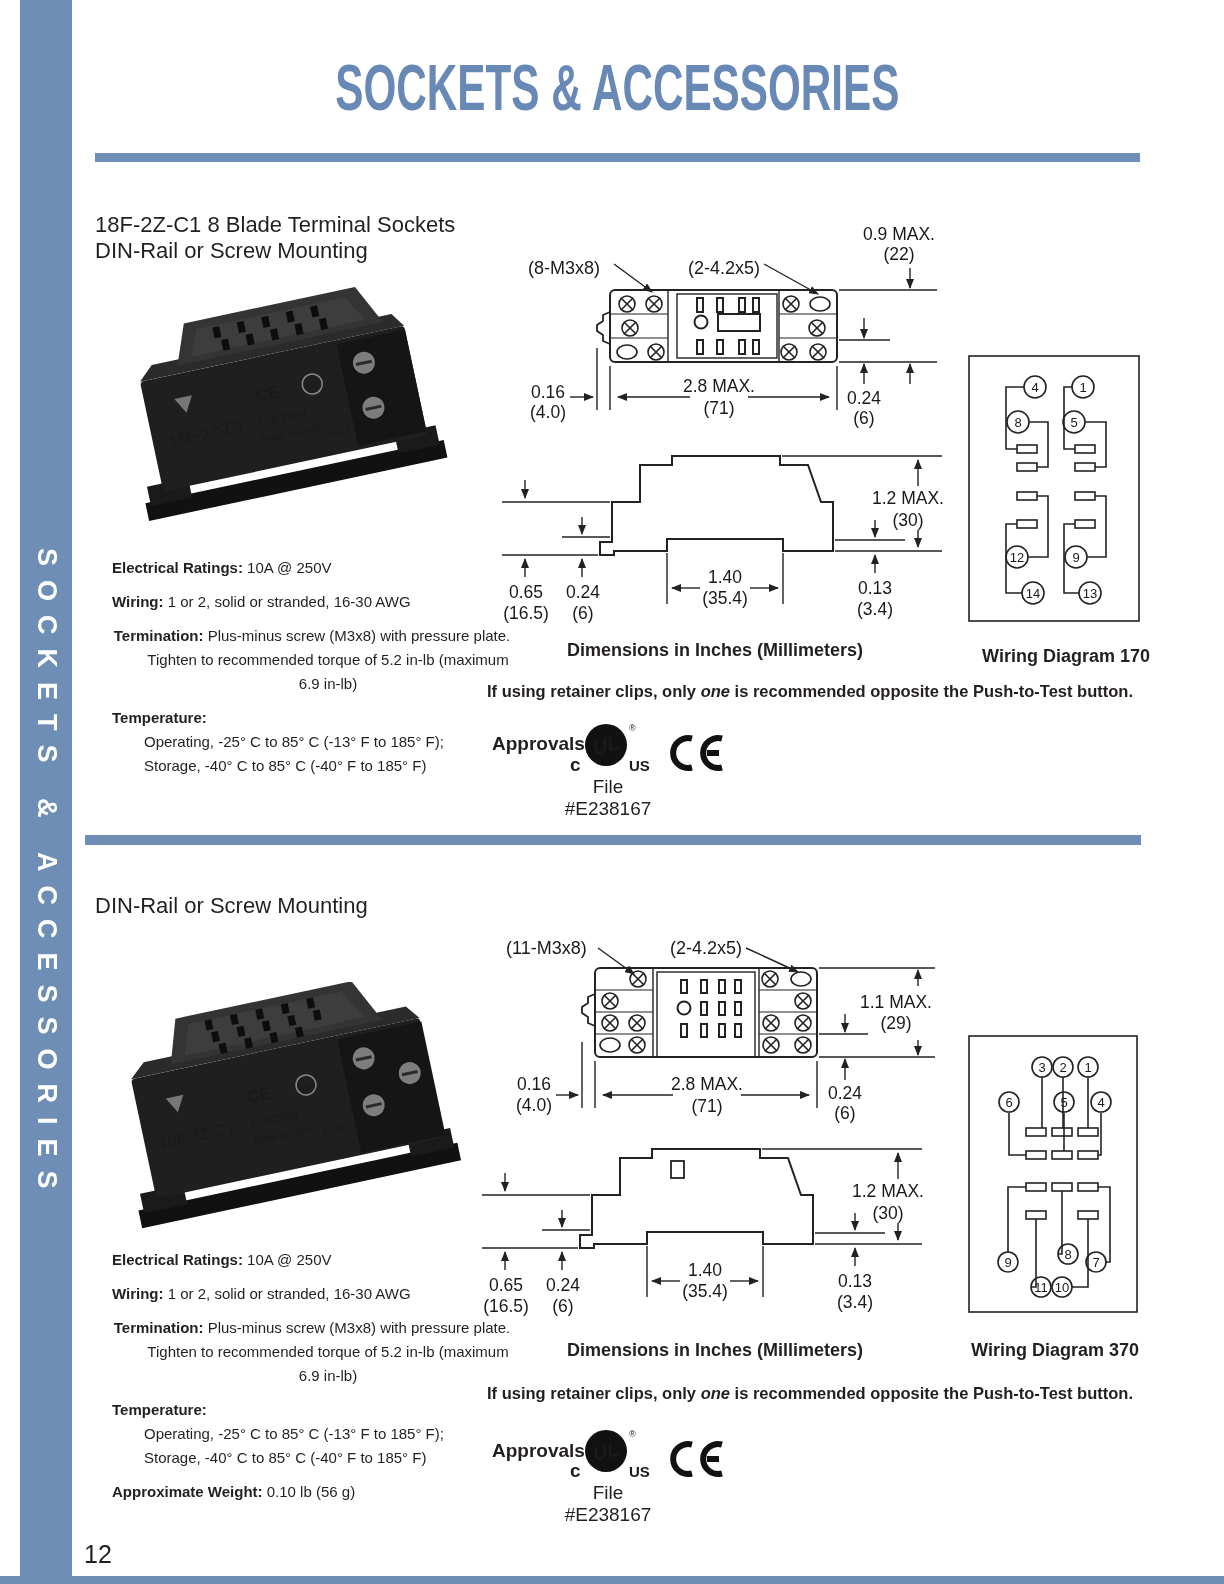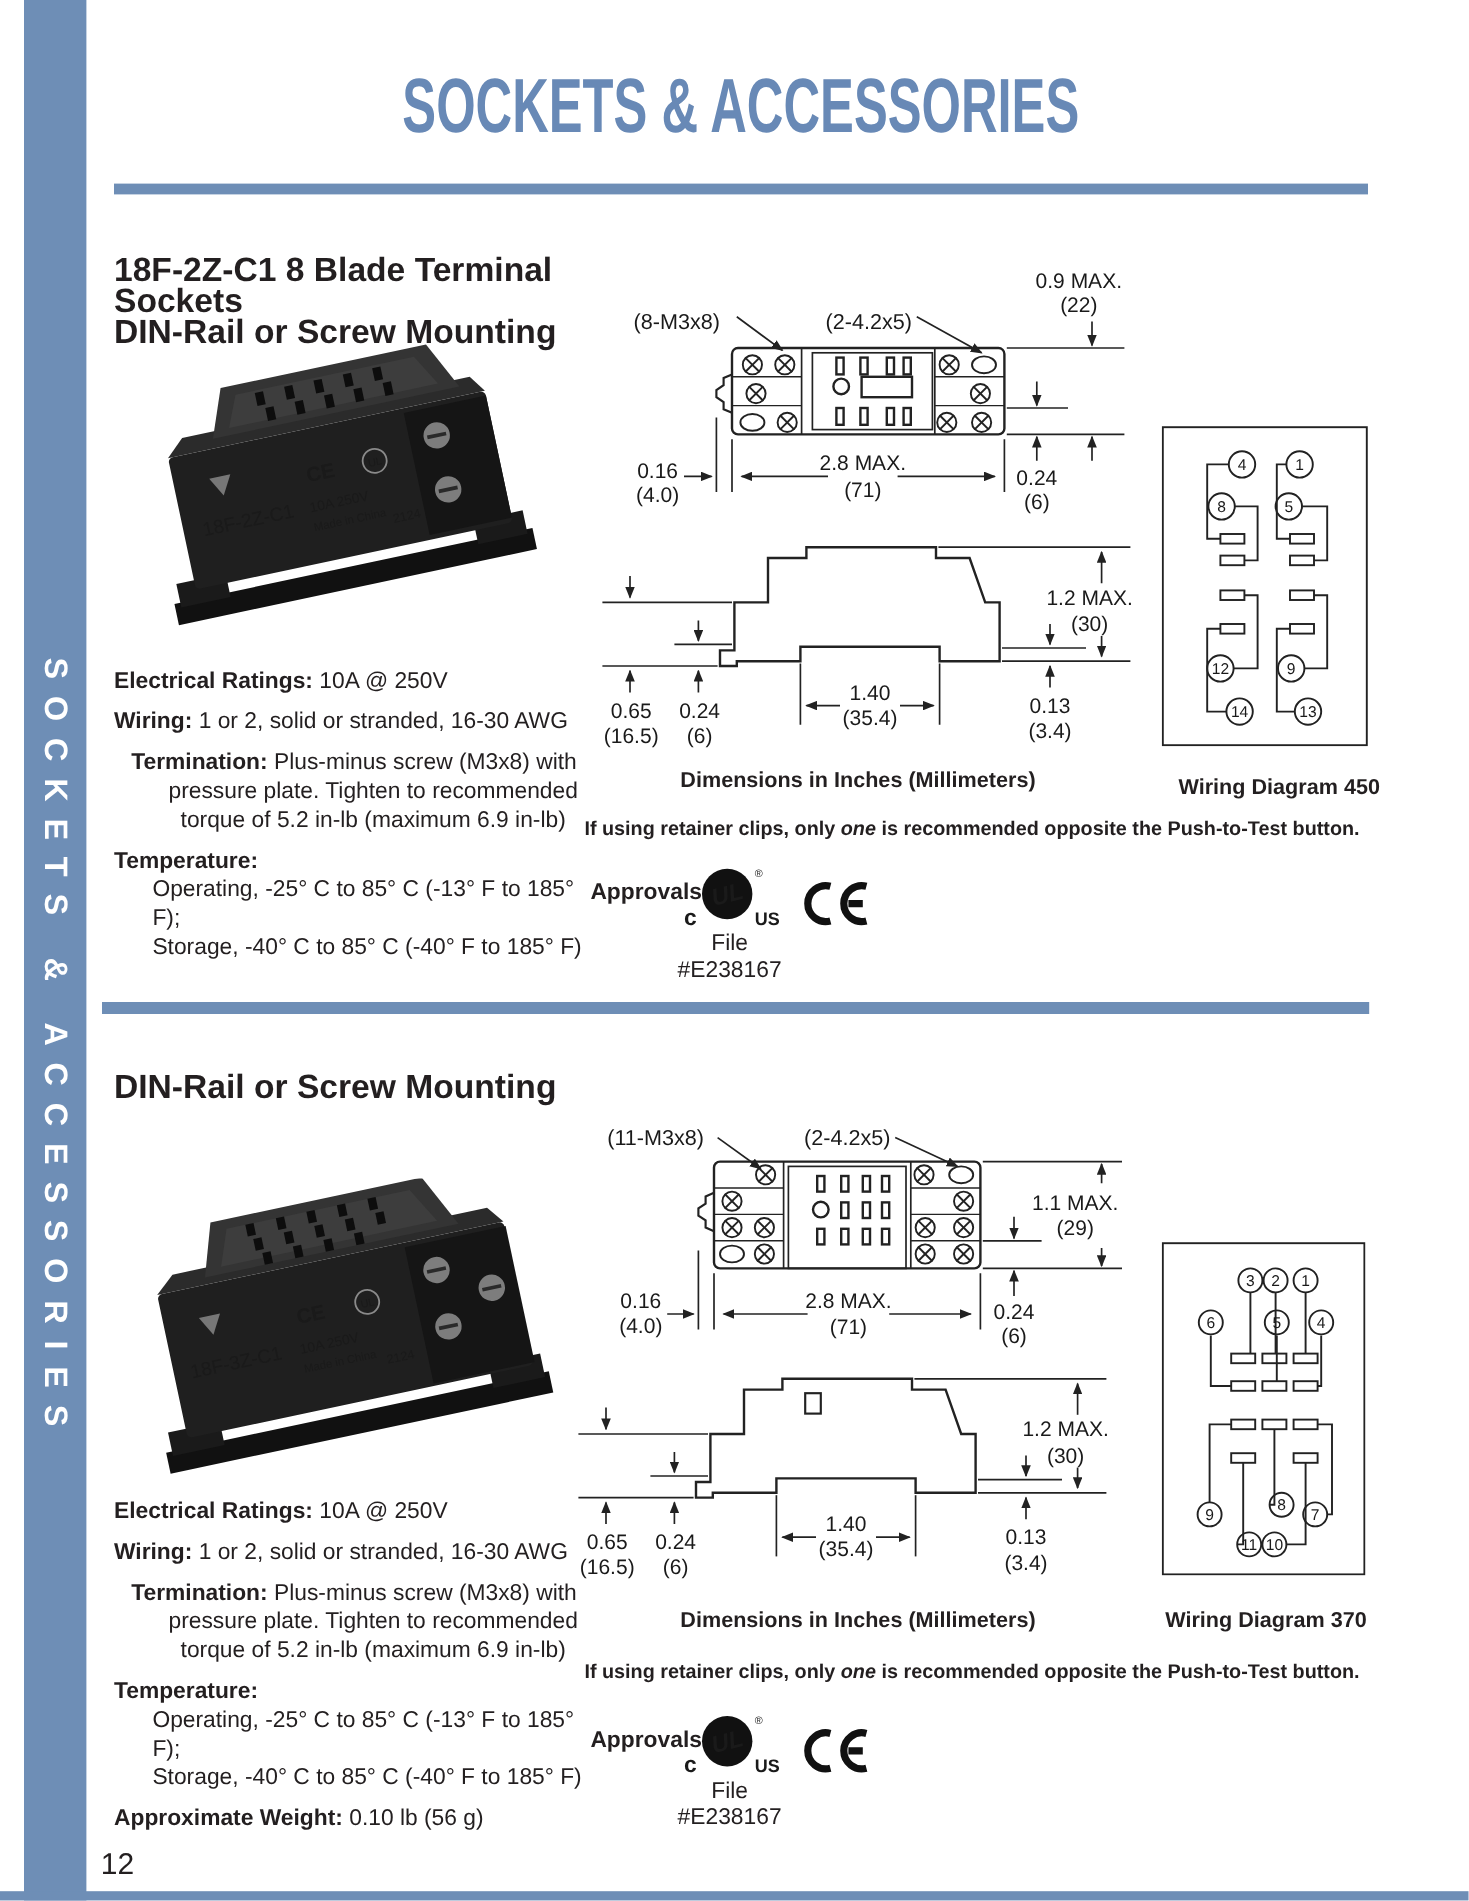--- a/index.html
+++ b/index.html
@@ -18,23 +18,23 @@
         font-size:27px;letter-spacing:14px;}
   
   .page-title{position:absolute;left:95px;top:52px;width:1045px;text-align:center;}
   .title-inner{display:inline-block;font-weight:700;font-size:64px;line-height:72px;
         color:var(--title-color);transform:scaleX(0.66);transform-origin:center;white-space:nowrap;}
   .title-rule{position:absolute;left:95px;top:153px;width:1045px;height:9px;background:var(--accent);}
   .divider{position:absolute;left:85px;top:835px;width:1056px;height:10px;background:var(--accent);}
   .bottom-bar{position:absolute;left:0;top:1576px;width:1224px;height:8px;background:var(--accent);}
   .page-num{position:absolute;left:84px;top:1540px;font-size:25px;}
   
-  .sec-heading{position:absolute;left:95px;width:420px;font-size:28px;font-weight:700;line-height:26px;}
+  .sec-heading{position:absolute;left:95px;width:420px;font-size:22px;font-weight:400;line-height:26px;}
   
-  .specs{position:absolute;left:95px;width:400px;font-size:19px;line-height:24px;}
+  .specs{position:absolute;left:112px;width:400px;font-size:15px;line-height:24px;}
   .specs p{margin:0 0 10px 0;}
   .specs p.tight{margin-bottom:0;}
   .specs p.ind{padding-left:32px;margin-bottom:0;}
   .specs p.ind.gap{margin-bottom:10px;}
   .specs p.hang{padding-left:32px;text-indent:-32px;text-align:center;}
   .specs b{font-weight:700;}
   
   .cap{position:absolute;font-size:18px;font-weight:700;text-align:center;}
   .note{position:absolute;font-size:16.5px;font-weight:700;text-align:center;}
   .note .em{font-style:italic;}
@@ -264,21 +264,21 @@
     </g>
     <text class="pin" x="67" y="36.5" text-anchor="middle">4</text>
     <text class="pin" x="115" y="36.5" text-anchor="middle">1</text>
     <text class="pin" x="50" y="71.5" text-anchor="middle">8</text>
     <text class="pin" x="106" y="71.5" text-anchor="middle">5</text>
     <text class="pin" x="49" y="206.5" text-anchor="middle">12</text>
     <text class="pin" x="108" y="206.5" text-anchor="middle">9</text>
     <text class="pin" x="65" y="242.5" text-anchor="middle">14</text>
     <text class="pin" x="122" y="242.5" text-anchor="middle">13</text>
   </svg>
-  <div class="cap" style="left:966px;top:646px;width:200px;">Wiring Diagram 450</div>
+  <div class="cap" style="left:966px;top:646px;width:200px;">Wiring Diagram 170</div>
 
   <div class="note" style="left:478px;top:682px;width:664px;"><span>If using retainer clips, only </span><span class="em">one</span><span> is recommended opposite the Push-to-Test button.</span></div>
 
   <div class="appr-label" style="left:492px;top:733px;">Approvals:</div>
   <svg class="draw" style="left:566px;top:722px;" width="84" height="52" viewBox="0 0 84 52">
     <circle cx="40" cy="23" r="21" fill="#111"></circle>
     <text x="40" y="30" transform="rotate(-14 40 23)" font-size="20" font-weight="bold" font-style="italic" fill="#fff" text-anchor="middle">UL</text>
     <text x="4" y="49" font-size="19" font-weight="bold" fill="#111">c</text>
     <text x="63" y="49" font-size="15" font-weight="bold" fill="#111">US</text>
     <text x="63" y="9" font-size="9" fill="#111">®</text>

